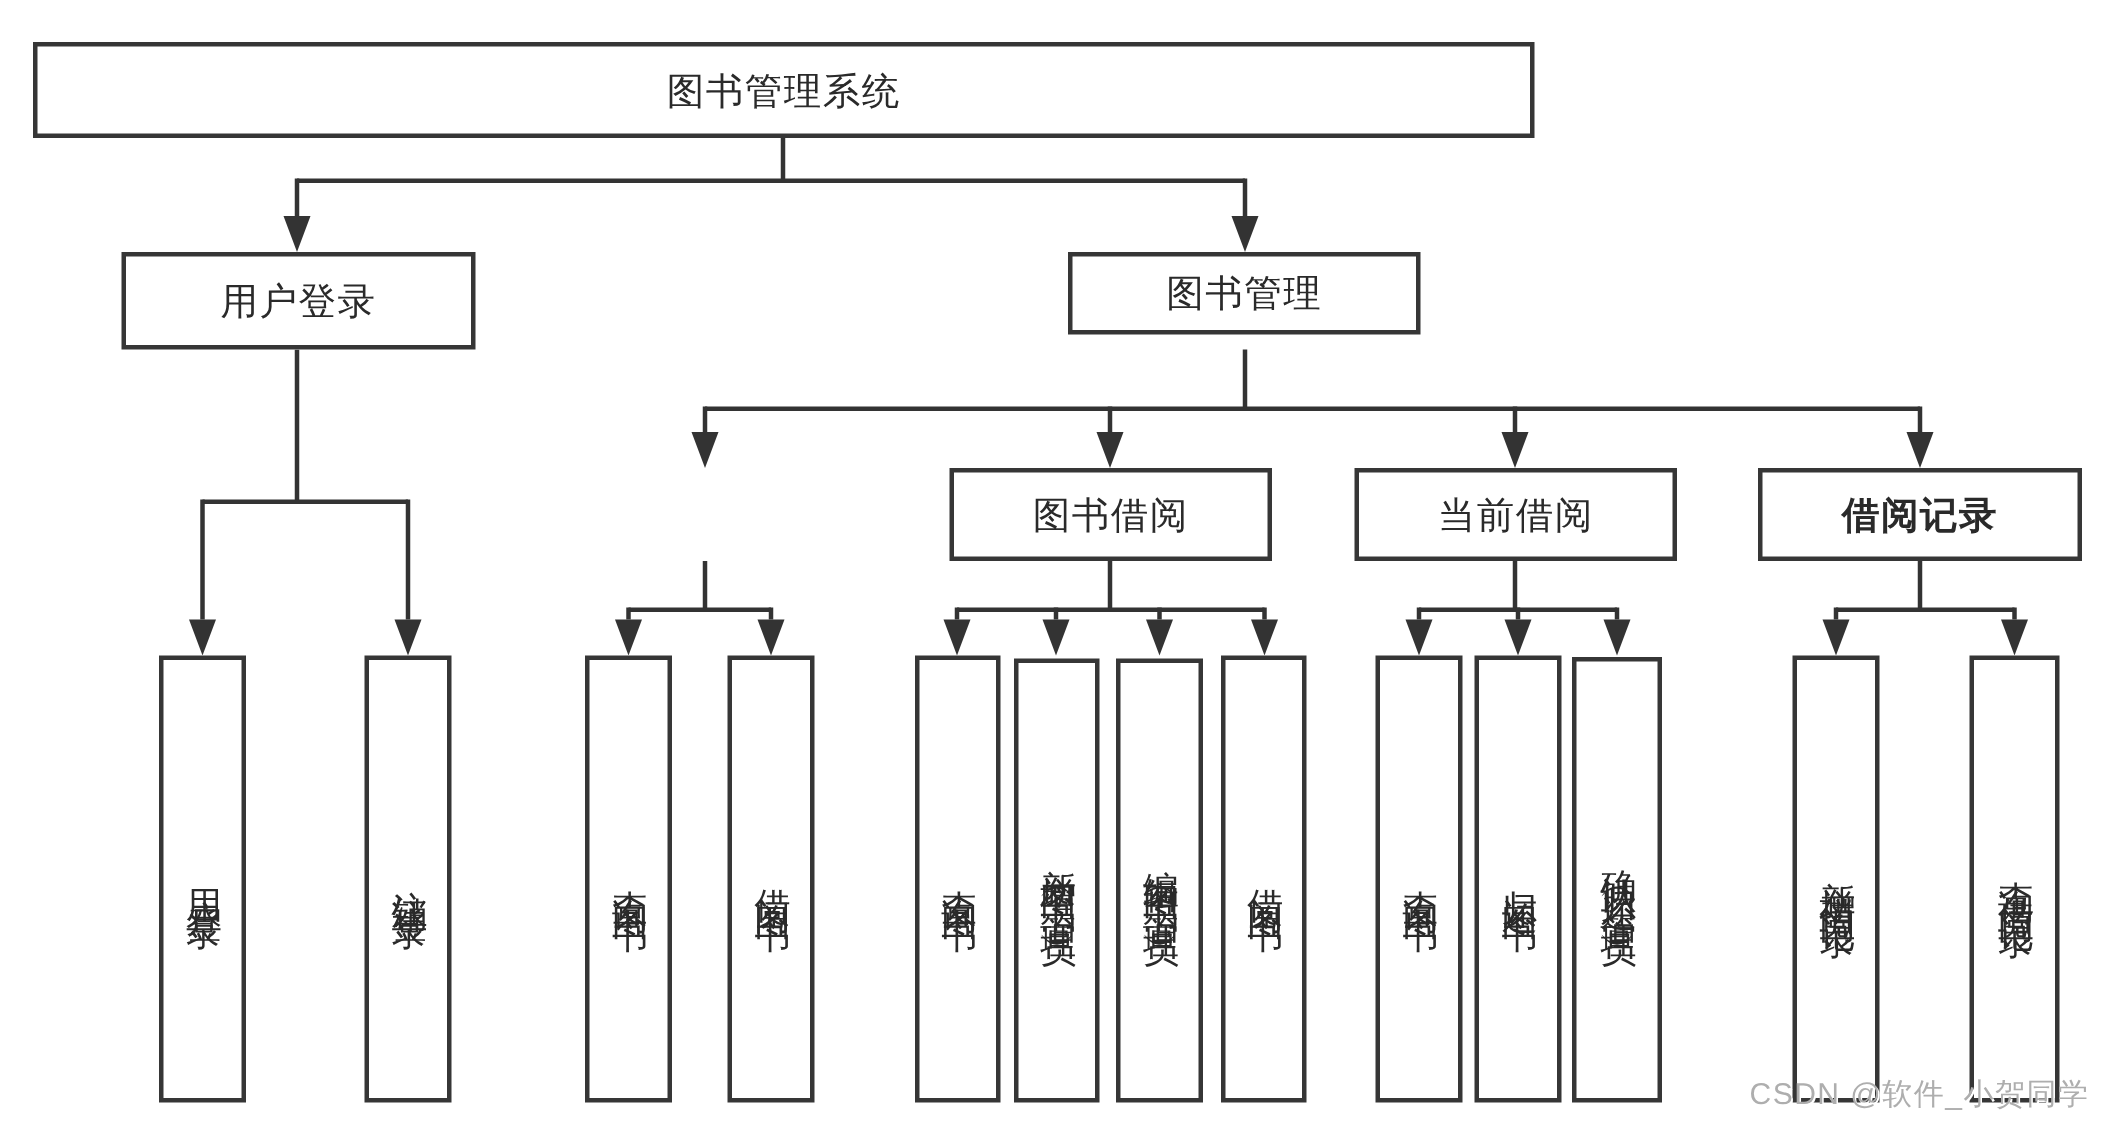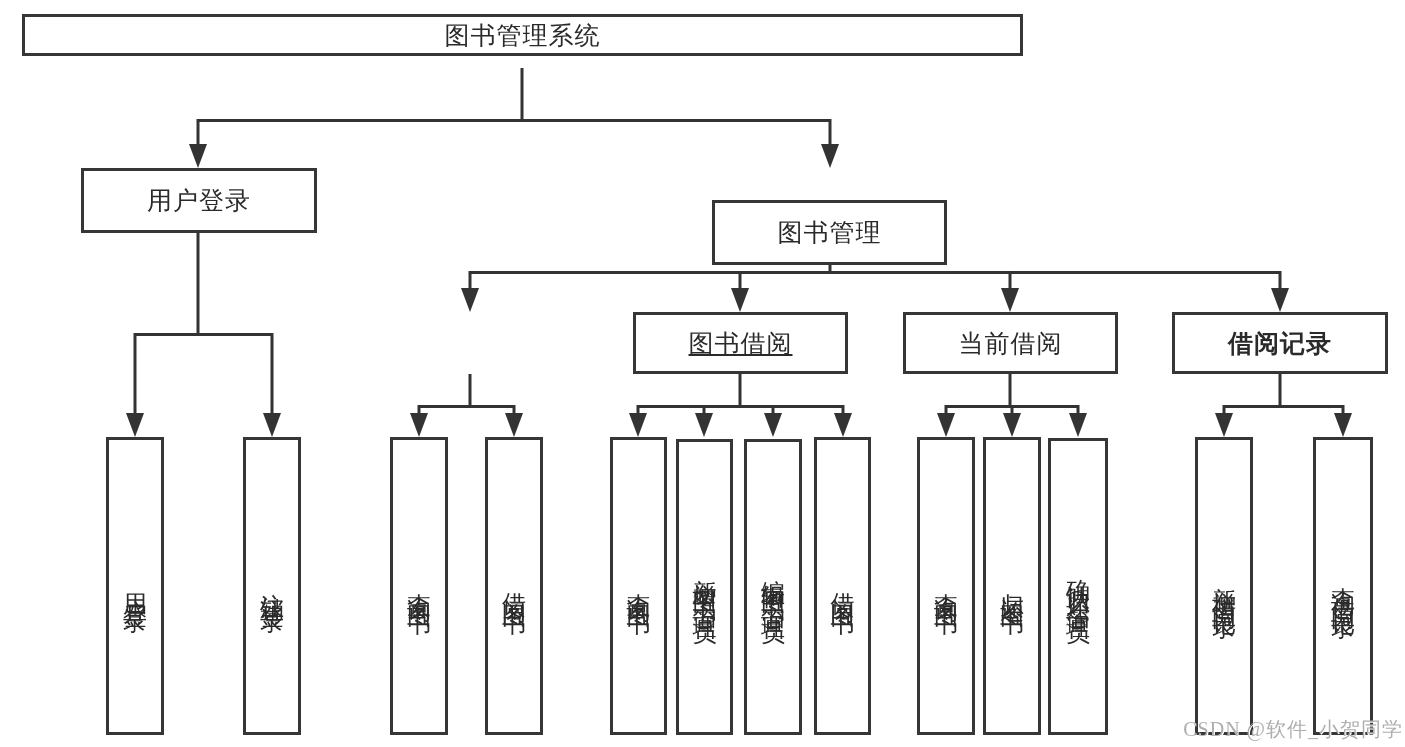--- a/index.html
+++ b/index.html
@@ -39,29 +39,28 @@
   }
   .node.leaf {
     writing-mode: vertical-rl;
     text-orientation: mixed;
     font-size: 24px;
     line-height: 1;
     letter-spacing: 6px;
   }
   #watermark {
     position: absolute;
-    right: 2px;
+    right: 12px;
     bottom: 4px;
     z-index: 3;
     font-size: 20px;
     color: #aeaeae;
     letter-spacing: 1px;
     text-shadow: 1px 1px 0 #ffffff;
     white-space: nowrap;
-    font-family: Liberation Serif, serif;
   }
 </style>
 </head>
 <body>
 
 <div id="stage">
 
   <svg id="connectors" width="1405" height="747" viewBox="0 0 1405 747" xmlns="http://www.w3.org/2000/svg">
     <defs>
       <marker id="arrowhead" markerUnits="userSpaceOnUse" markerWidth="26" markerHeight="20" refX="1" refY="10" orient="auto">
@@ -105,26 +104,26 @@
       <path d="M1012,405 V413" marker-end="url(#arrowhead)"></path>
       <path d="M1078,405 V413" marker-end="url(#arrowhead)"></path>
 
       <path d="M1280,374 V407"></path>
       <path d="M1224,406.5 H1343"></path>
       <path d="M1224,405 V413" marker-end="url(#arrowhead)"></path>
       <path d="M1343,405 V413" marker-end="url(#arrowhead)"></path>
     </g>
   </svg>
 
-  <div class="node h" style="left:22px; top:14px; width:1001px; height:42px;">图书管理系统</div>
+  <div class="node h" style="left:22px; top:28px; width:1001px; height:64px;">图书管理系统</div>
 
   <div class="node h" style="left:81px; top:168px; width:236px; height:65px;">用户登录</div>
-  <div class="node h" style="left:712px; top:168px; width:235px; height:65px;margin-top:32px;">图书管理</div>
+  <div class="node h" style="left:712px; top:168px; width:235px; height:55px;">图书管理</div>
 
-  <div class="node h" style="left:633px; top:312px; width:215px; height:62px;text-decoration:underline;">图书借阅</div>
+  <div class="node h" style="left:633px; top:312px; width:215px; height:62px;">图书借阅</div>
   <div class="node h" style="left:903px; top:312px; width:215px; height:62px;text-align:center;">当前借阅</div>
   <div class="node h" style="left:1172px; top:312px; width:216px; height:62px;font-weight:bold;">借阅记录</div>
 
   <div class="node leaf" style="left:106px; top:437px; width:58px; height:298px;">用户登录</div>
   <div class="node leaf" style="left:243px; top:437px; width:58px; height:298px;">注销登录</div>
 
   <div class="node leaf" style="left:390px; top:437px; width:58px; height:298px;">查询图书</div>
   <div class="node leaf" style="left:485px; top:437px; width:58px; height:298px;">借阅图书</div>
 
   <div class="node leaf" style="left:610px; top:437px; width:57px; height:298px;">查询图书</div>

